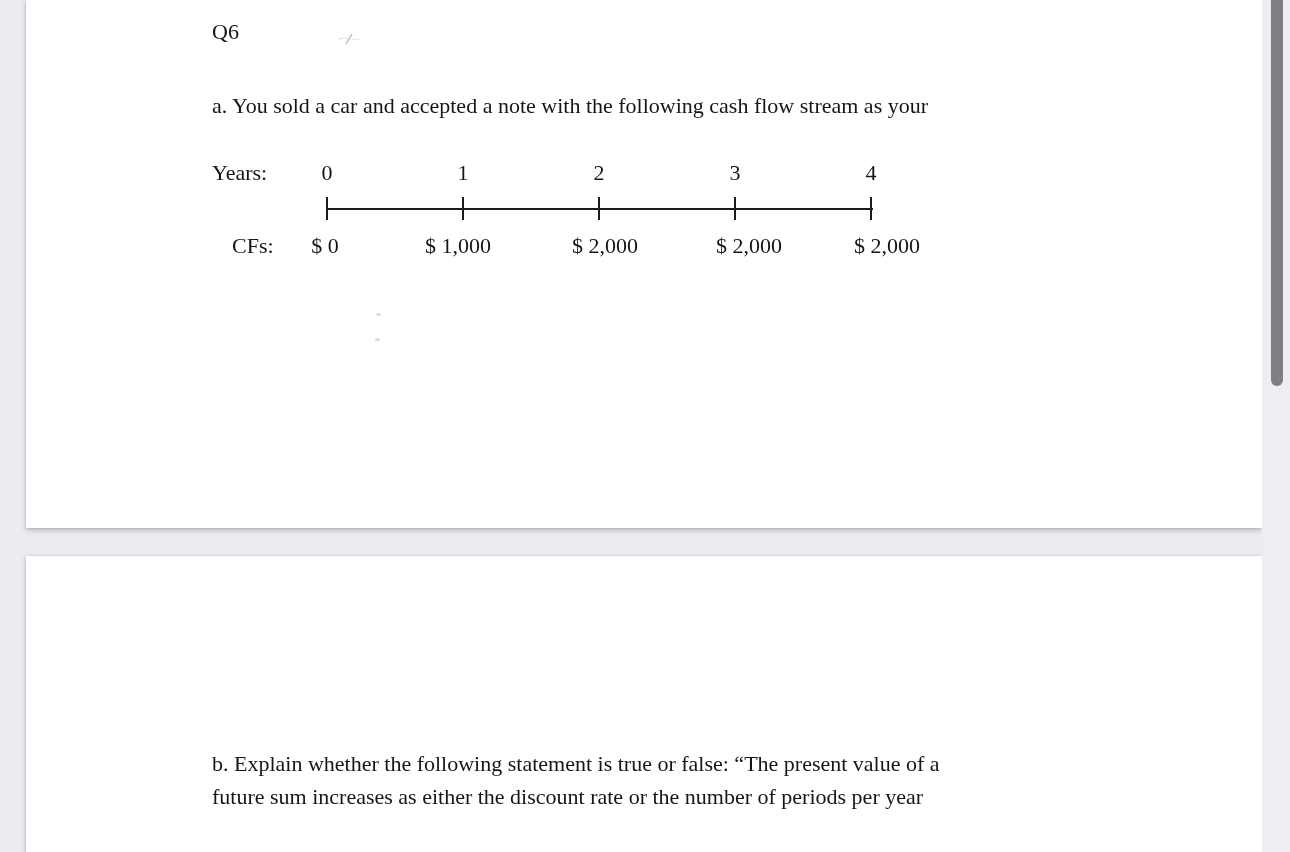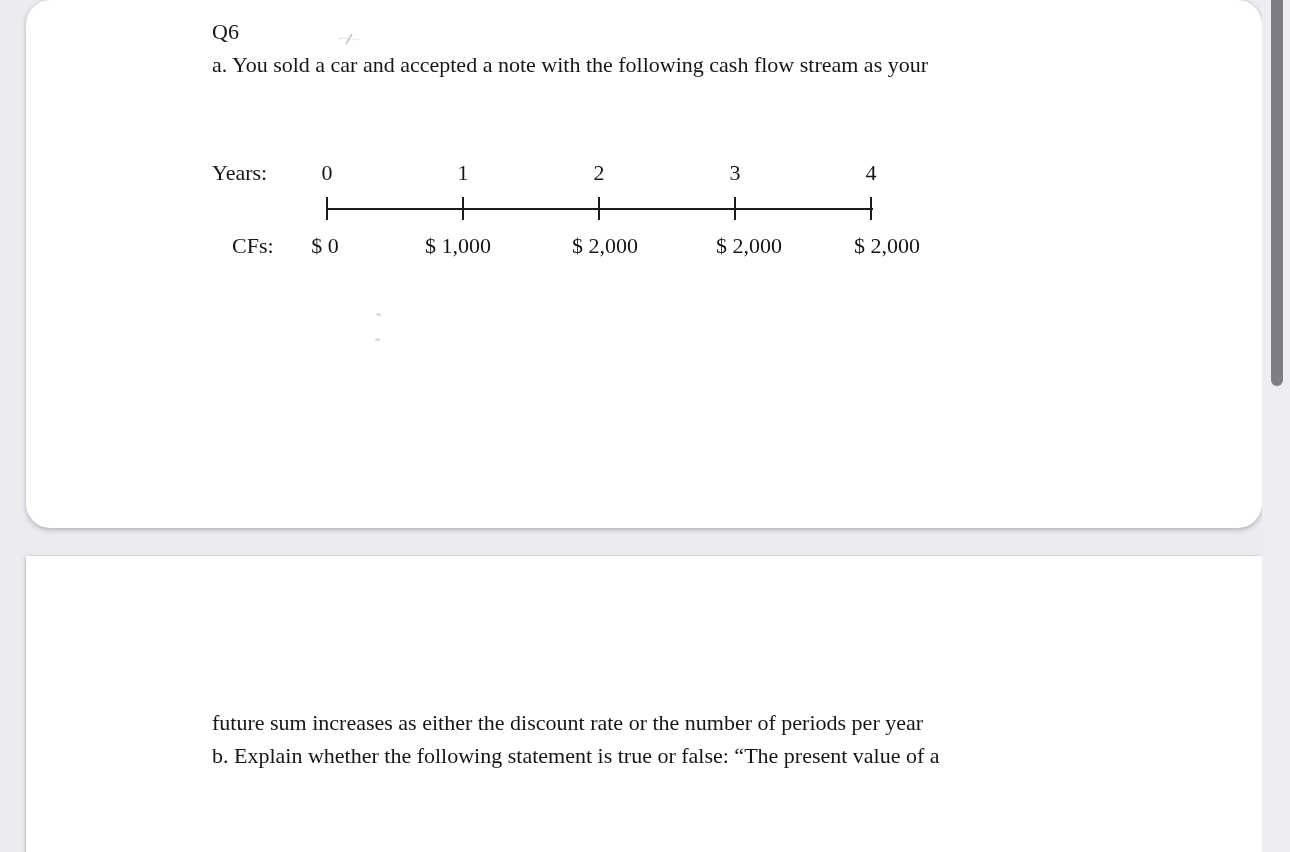--- a/index.html
+++ b/index.html
@@ -21,36 +21,37 @@
     overflow: hidden;
     background: #ebebf0;
   }
   .page {
     position: absolute;
     left: 26px;
     width: 1236px;
     background: #ffffff;
     box-shadow: 0 2px 5px rgba(50, 50, 70, 0.30), 0 0 1px rgba(50,50,70,0.25);
   }
-  .page1 { top: 0; height: 528px; border-radius: 24px; }
+  .page1 { top: 0; height: 528px; }
   .page2 { top: 556px; height: 320px; }
 
   .q-number {
     position: absolute;
     left: 186px;
     top: 16px;
     font-size: 22px;
     line-height: 32.5px;
     white-space: nowrap;
   }
   .para {
     position: absolute;
     left: 186px;
     font-size: 22px;
     line-height: 32.5px;
+    margin-top: 41px;
   }
   .para .line { white-space: nowrap; }
 
   
   .pen-mark {
     position: absolute;
     left: 310px;
     top: 31px;
     width: 26px;
     height: 18px;
@@ -177,22 +178,22 @@
       <span class="tl-cf" style="left:620px">$ 2,000</span>
     </div>
 
 
     <div class="smudge s1"></div>
     <div class="smudge s2"></div>
   </div>
 
   <div class="page page2">
     <div class="para" style="top:151px">
+      <div class="line">b. Explain whether the following statement is true or false: “The present value of a</div>
       <div class="line">future sum increases as either the discount rate or the number of periods per year</div>
-      <div class="line">b. Explain whether the following statement is true or false: “The present value of a</div>
     </div>
   </div>
 
   <div class="scrollbar-track">
     <div class="scrollbar-thumb"></div>
   </div>
 
 </div>
 
 </body></html>

